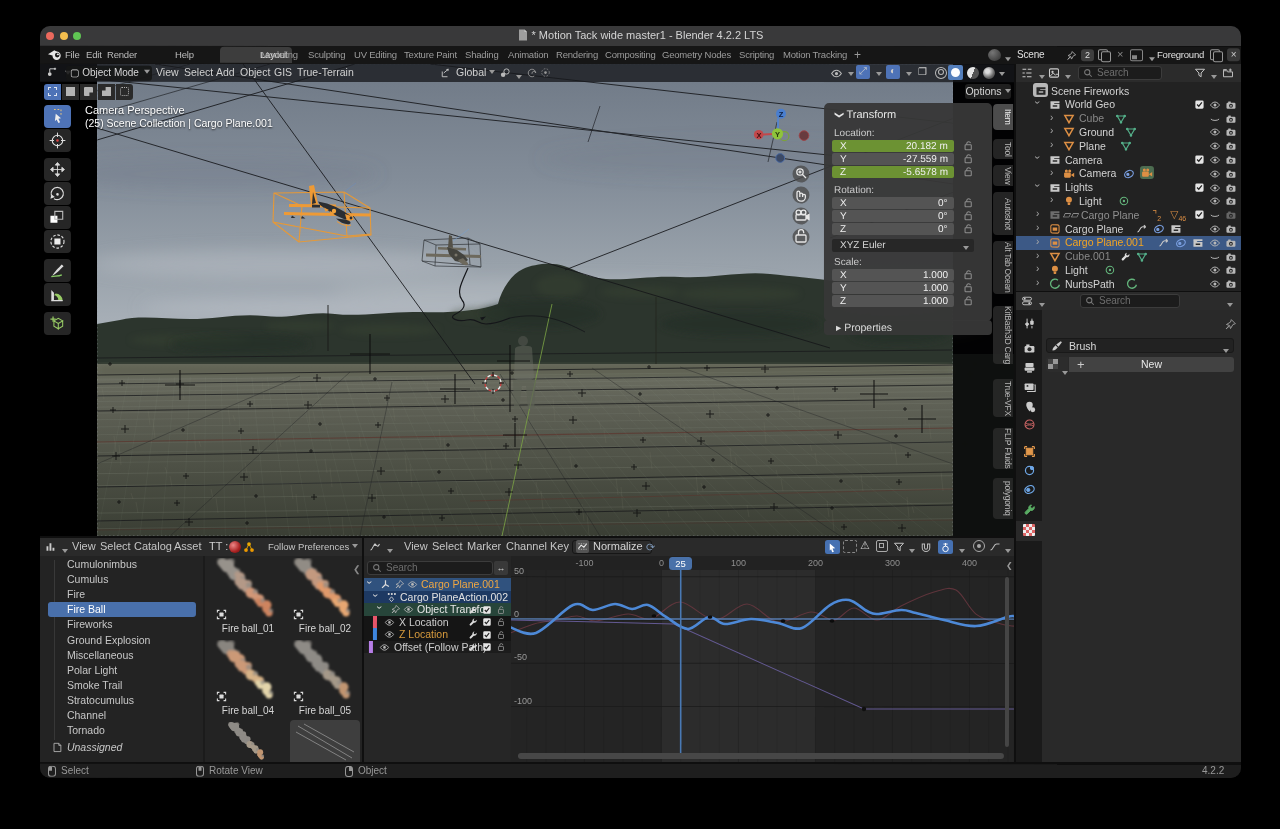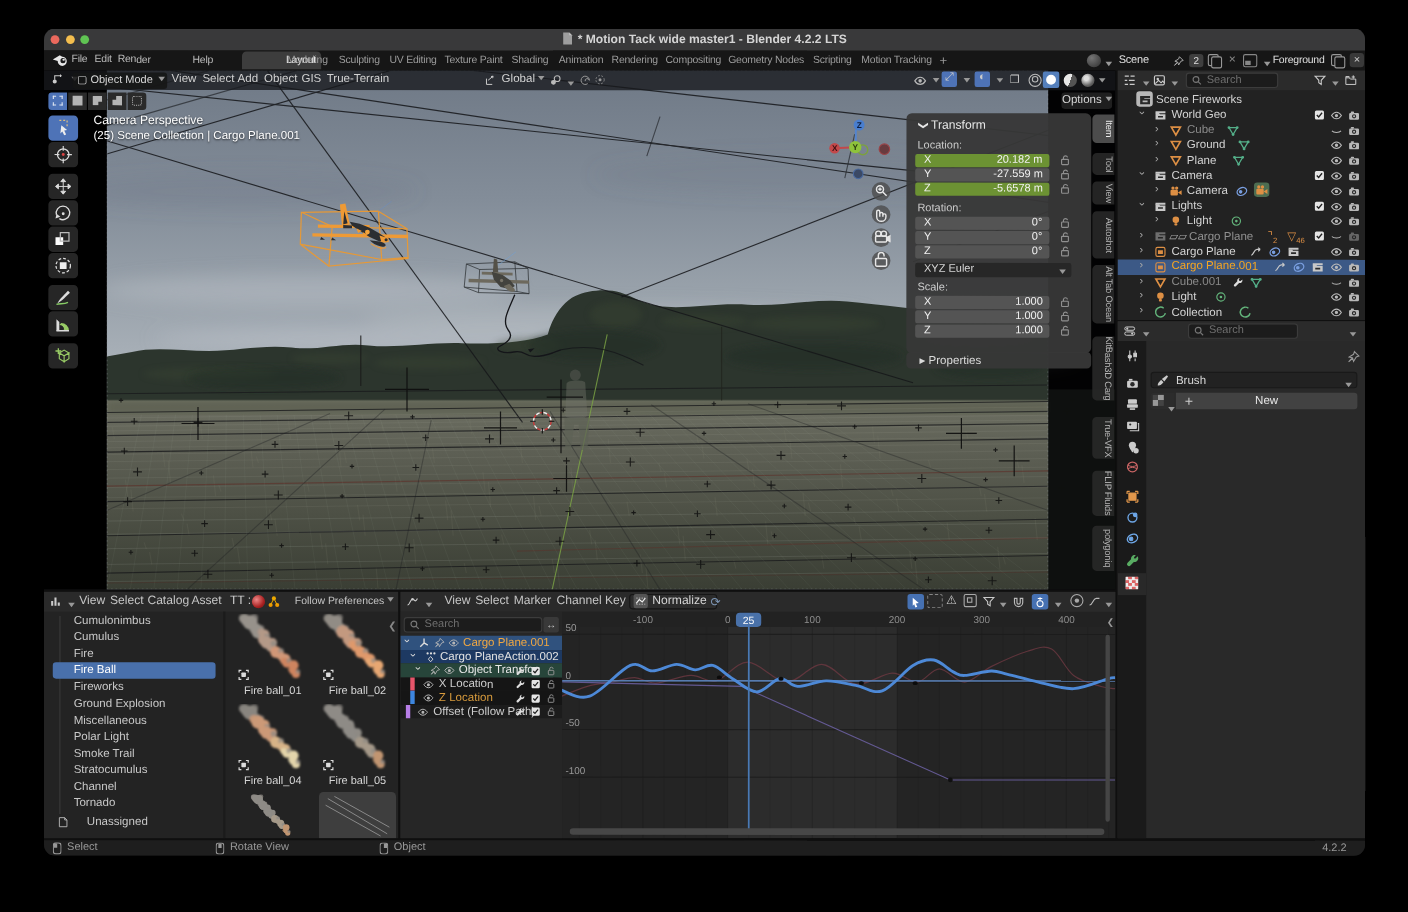--- a/index.html
+++ b/index.html
@@ -1,20 +1,20 @@
 <!DOCTYPE html>
 <html><head><meta charset="utf-8">
 <style>
 *{margin:0;padding:0;box-sizing:border-box;}
 html,body{width:1280px;height:829px;background:#000;overflow:hidden;font-family:"Liberation Sans",sans-serif;-webkit-font-smoothing:antialiased;}
 .abs{position:absolute;}
 #win{position:absolute;left:40px;top:26px;width:1201px;height:752px;background:#101010;border-radius:10px;overflow:hidden;transform:translateZ(0);opacity:0.999;}
 #titlebar{position:absolute;left:0;top:0;width:100%;height:20px;background:#3a3a3b;}
 .tl{position:absolute;top:6px;width:8px;height:8px;border-radius:50%;}
-#title{position:absolute;top:3px;left:0;width:100%;text-align:center;font-size:11px;font-weight:bold;color:#d5d5d5;}
+#title{position:absolute;top:3px;left:0;width:100%;text-align:center;font-size:11px;font-weight:normal;color:#d5d5d5;}
 #topbar{position:absolute;left:0;top:20px;width:100%;height:18px;background:#171717;color:#bdbdbd;font-size:10px;letter-spacing:-0.2px;}
 .m{position:absolute;top:3px;white-space:nowrap;}
 .tab{position:absolute;top:1px;height:16px;line-height:16px;padding:0 5px;color:#9d9d9d;border-radius:4px 4px 0 0;white-space:nowrap;font-size:9.5px;letter-spacing:-0.2px;}
 .tab.on{background:#3e3e3e;color:#ededed;}
 #viewport{position:absolute;left:0;top:38px;width:974px;height:472px;background:#0e0e10;overflow:hidden;}
 #vhead{position:absolute;left:0;top:0;width:100%;height:18px;background:rgba(24,26,29,0.78);color:#d2d2d2;font-size:10.5px;}
 #outliner{position:absolute;left:976px;top:38px;width:225px;height:227px;background:#232323;overflow:hidden;}
 #props{position:absolute;left:976px;top:266px;width:225px;height:470px;background:#2a2a2a;overflow:hidden;}
 #assets{position:absolute;left:0;top:512px;width:322px;height:224px;background:#242424;overflow:hidden;}
 #graph{position:absolute;left:324px;top:512px;width:650px;height:224px;background:#262626;overflow:hidden;}
@@ -1069,21 +1069,21 @@
           </svg>
           <svg class="sy abs" style="left:209px;top:1px;width:12px;height:12px;">
             <use href="#cam"></use>
           </svg>
         </div>
         <div class="row" style="left:0;top:213.20000000000005px;width:225px;height:13.8px;font-size:10.5px;">
           <span class="abs" style="left:20px;top:0px;color:#aaa;font-size:10px;">›</span>
           <svg class="sy abs" style="left:33px;top:1px;width:12px;height:12px;">
             <use href="#curvei"></use>
           </svg>
-          <span class="abs" style="left:49px;top:0.5px;color:#d4d4d4;">Collection</span>
+          <span class="abs" style="left:49px;top:0.5px;color:#d4d4d4;">NurbsPath</span>
           <svg class="sy abs" style="left:109.6px;top:1px;width:12px;height:12px;">
             <use href="#curvei"></use>
           </svg>
           <svg class="sy abs" style="left:193px;top:1px;width:12px;height:12px;">
             <use href="#eye"></use>
           </svg>
           <svg class="sy abs" style="left:209px;top:1px;width:12px;height:12px;">
             <use href="#cam"></use>
           </svg>
         </div>
@@ -1218,21 +1218,21 @@
         <div class="abs" style="left:8px;top:49.2px;width:148px;height:15px;color:#c9c9c9;font-size:10.5px;padding:1px 0 0 19px;">Fire</div>
         <div class="abs" style="left:8px;top:64.3px;width:148px;height:15px;background:#4a71ac;border-radius:3px;color:#fff;font-size:10.5px;padding:1px 0 0 19px;">Fire Ball</div>
         <div class="abs" style="left:8px;top:79.39999999999999px;width:148px;height:15px;color:#c9c9c9;font-size:10.5px;padding:1px 0 0 19px;">Fireworks</div>
         <div class="abs" style="left:8px;top:94.49999999999999px;width:148px;height:15px;color:#c9c9c9;font-size:10.5px;padding:1px 0 0 19px;">Ground Explosion</div>
         <div class="abs" style="left:8px;top:109.59999999999998px;width:148px;height:15px;color:#c9c9c9;font-size:10.5px;padding:1px 0 0 19px;">Miscellaneous</div>
         <div class="abs" style="left:8px;top:124.69999999999997px;width:148px;height:15px;color:#c9c9c9;font-size:10.5px;padding:1px 0 0 19px;">Polar Light</div>
         <div class="abs" style="left:8px;top:139.79999999999998px;width:148px;height:15px;color:#c9c9c9;font-size:10.5px;padding:1px 0 0 19px;">Smoke Trail</div>
         <div class="abs" style="left:8px;top:154.89999999999998px;width:148px;height:15px;color:#c9c9c9;font-size:10.5px;padding:1px 0 0 19px;">Stratocumulus</div>
         <div class="abs" style="left:8px;top:169.99999999999997px;width:148px;height:15px;color:#c9c9c9;font-size:10.5px;padding:1px 0 0 19px;">Channel</div>
         <div class="abs" style="left:8px;top:185.09999999999997px;width:148px;height:15px;color:#c9c9c9;font-size:10.5px;padding:1px 0 0 19px;">Tornado</div>
-        <div class="abs" style="left:20px;top:202.19999999999996px;width:148px;height:15px;color:#c9c9c9;font-size:10.5px;padding:1px 0 0 19px;">Unassigned</div>
+        <div class="abs" style="left:8px;top:202.19999999999996px;width:148px;height:15px;color:#c9c9c9;font-size:10.5px;padding:1px 0 0 19px;font-style:italic;">Unassigned</div>
         <svg class="abs" style="left:12px;top:204.19999999999996px;" width="11" height="11" viewBox="0 0 16 16">
           <path d="M3,2 h7 l3,3 v9 H3 Z M10,2 v3 h3" fill="none" stroke="#bbb" stroke-width="1.2"></path>
         </svg>
       </div>
     <div class="abs" style="left:163px;top:18px;width:2px;height:206px;background:#1c1c1c;"></div>
     <div id="agrid">
         <svg class="abs" style="left:175px;top:20px;" width="66" height="62" viewBox="0 0 66 66">
           <defs>
             <filter id="sb1">
               <feGaussianBlur stdDeviation="1.1"></feGaussianBlur>

